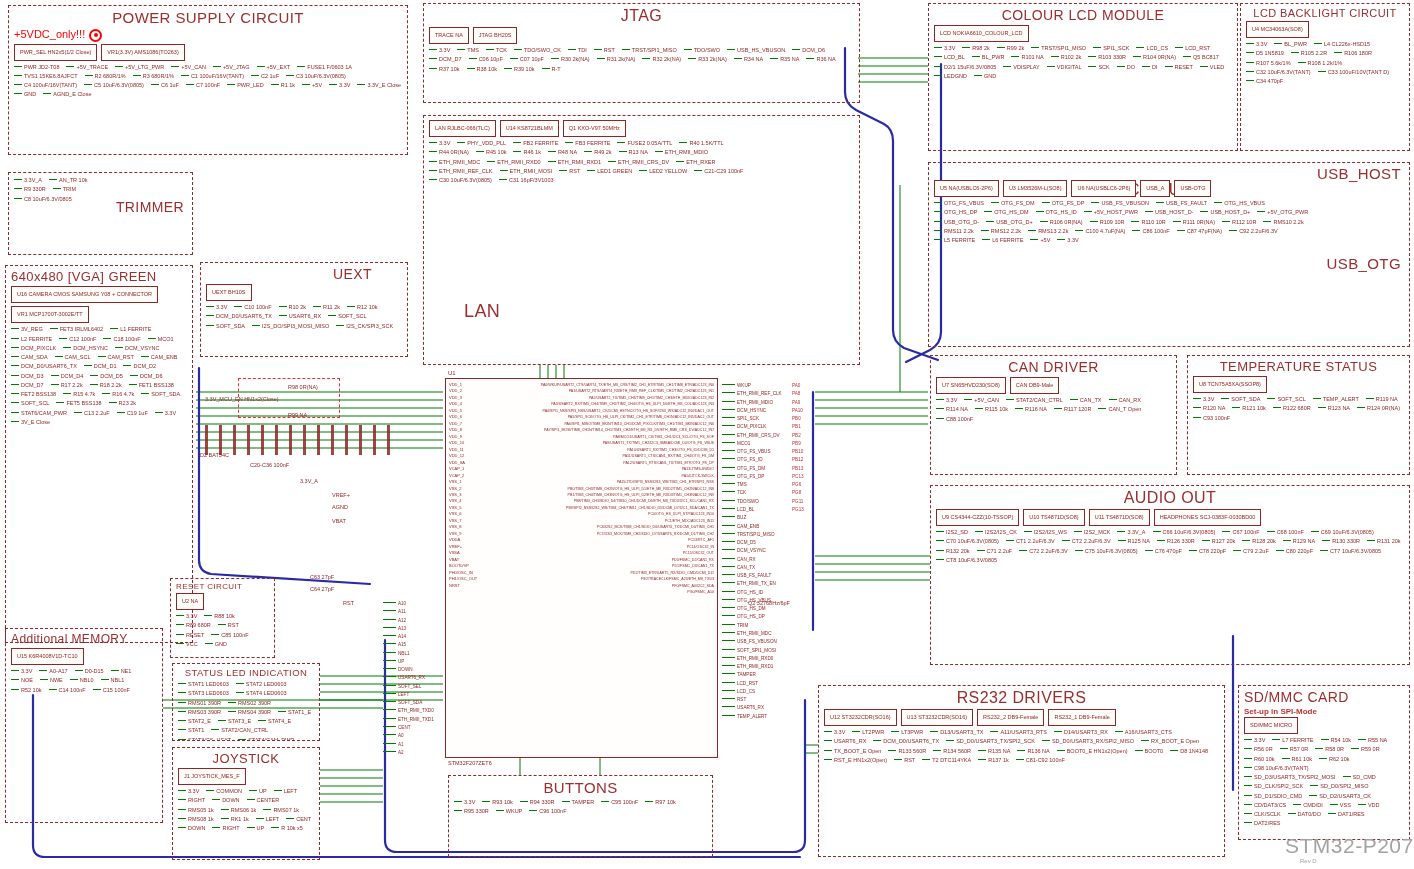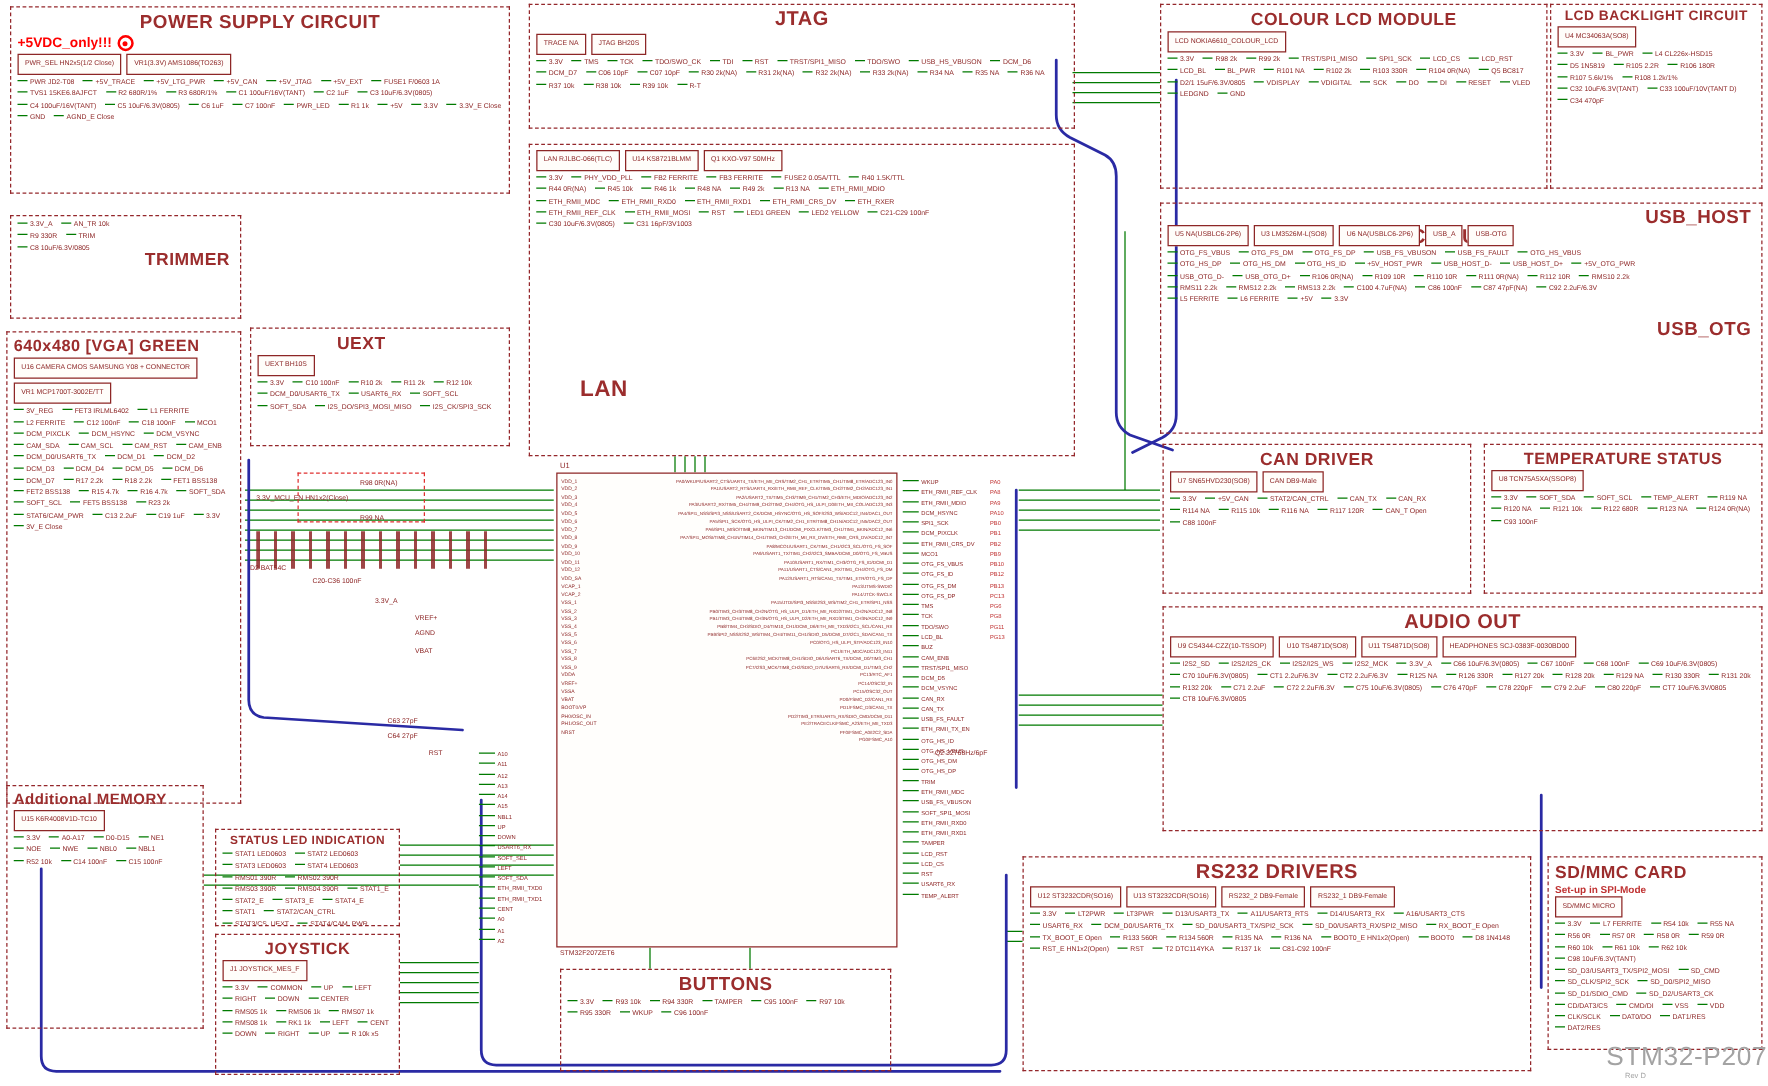--- a/index.html
+++ b/index.html
@@ -1,24 +1,24 @@
 <!DOCTYPE html>
 <html><head>
 <meta charset="utf-8">
 <style>
   html,body{margin:0;padding:0;background:#fff;}
   .board{position:relative;width:1414px;height:869px;background:#ffffff;overflow:hidden;
          font-family:"Liberation Sans",sans-serif;}
   .wires{position:absolute;left:0;top:0;width:1414px;height:869px;pointer-events:none;}
   .blk{position:absolute;border:1px dashed #94272b;box-sizing:border-box;padding:3px 5px;overflow:hidden;background:transparent;}
-  .ttl{color:#9b2d2d;font-weight:bold;font-size:14px;margin:0 0 2px 0;white-space:nowrap;letter-spacing:.4px;}
+  .ttl{color:#9b2d2d;font-weight:normal;font-size:14px;margin:0 0 2px 0;white-space:nowrap;letter-spacing:.4px;}
   .ttl.c{text-align:center;}
-  .ttl.r{text-align:center;}
+  .ttl.r{text-align:right;}
   .ttl.abs{position:absolute;margin:0;}
-  .warn{color:#ff0000;font-weight:bold;font-size:11px;margin:2px 0;}
+  .warn{color:#ff0000;font-weight:normal;font-size:11px;margin:2px 0;}
   .note{color:#c03333;font-weight:bold;font-size:8px;margin:1px 0;}
   .ics{display:flex;flex-wrap:wrap;gap:3px 4px;margin:1px 0 2px 0;position:relative;z-index:2;}
   .ic{border:1.2px solid #8d2626;color:#8d2626;font-size:5.5px;line-height:1.3;padding:4px 5px;background:#fffdfa;white-space:nowrap;}
   .labels{display:flex;flex-wrap:wrap;gap:1px 7px;align-content:flex-start;position:relative;z-index:2;}
   .lbl{font-size:5.5px;color:#8d2626;white-space:nowrap;line-height:1.5;}
   .lbl::before{content:"";display:inline-block;width:8px;height:1px;background:#007a00;vertical-align:2px;margin-right:2px;}
   .jack{display:inline-block;width:9px;height:9px;border:2px solid #f00;border-radius:50%;position:relative;vertical-align:middle;margin:0 4px;}
   .jack::after{content:"";position:absolute;left:2.5px;top:2.5px;width:4px;height:4px;border-radius:50%;background:#f00;}
   .mcu{position:absolute;border:1.5px solid #8d2626;background:#fffefc;box-sizing:border-box;display:flex;z-index:2;}
   .mcu-ref{position:absolute;left:2px;top:-9px;font-size:6px;color:#8d2626;}
@@ -493,20 +493,36 @@
         <span class="lbl">RK1 1k</span>
         <span class="lbl">LEFT</span>
         <span class="lbl">CENT</span>
         <span class="lbl">DOWN</span>
         <span class="lbl">RIGHT</span>
         <span class="lbl">UP</span>
         <span class="lbl">R 10k x5</span>
       </div>
   </section>
 
+  <section class="blk" style="left:170px;top:578px;width:105px;height:80px">
+    <h2 class="ttl" style="font-size:8px">RESET CIRCUIT</h2>
+    <div class="ics">
+        <span class="ic">U2 NA</span>
+      </div>
+    <div class="labels">
+        <span class="lbl">3.3V</span>
+        <span class="lbl">R88 10k</span>
+        <span class="lbl">R89 680R</span>
+        <span class="lbl">RST</span>
+        <span class="lbl">RESET</span>
+        <span class="lbl">C85 100nF</span>
+        <span class="lbl">VCC</span>
+        <span class="lbl">GND</span>
+      </div>
+  </section>
 
   <section class="blk" style="left:448px;top:775px;width:265px;height:82px">
     <h2 class="ttl c" style="font-size:15px">BUTTONS</h2>
     <div class="labels">
         <span class="lbl">3.3V</span>
         <span class="lbl">R93 10k</span>
         <span class="lbl">R94 330R</span>
         <span class="lbl">TAMPER</span>
         <span class="lbl">C95 100nF</span>
         <span class="lbl">R97 10k</span>

